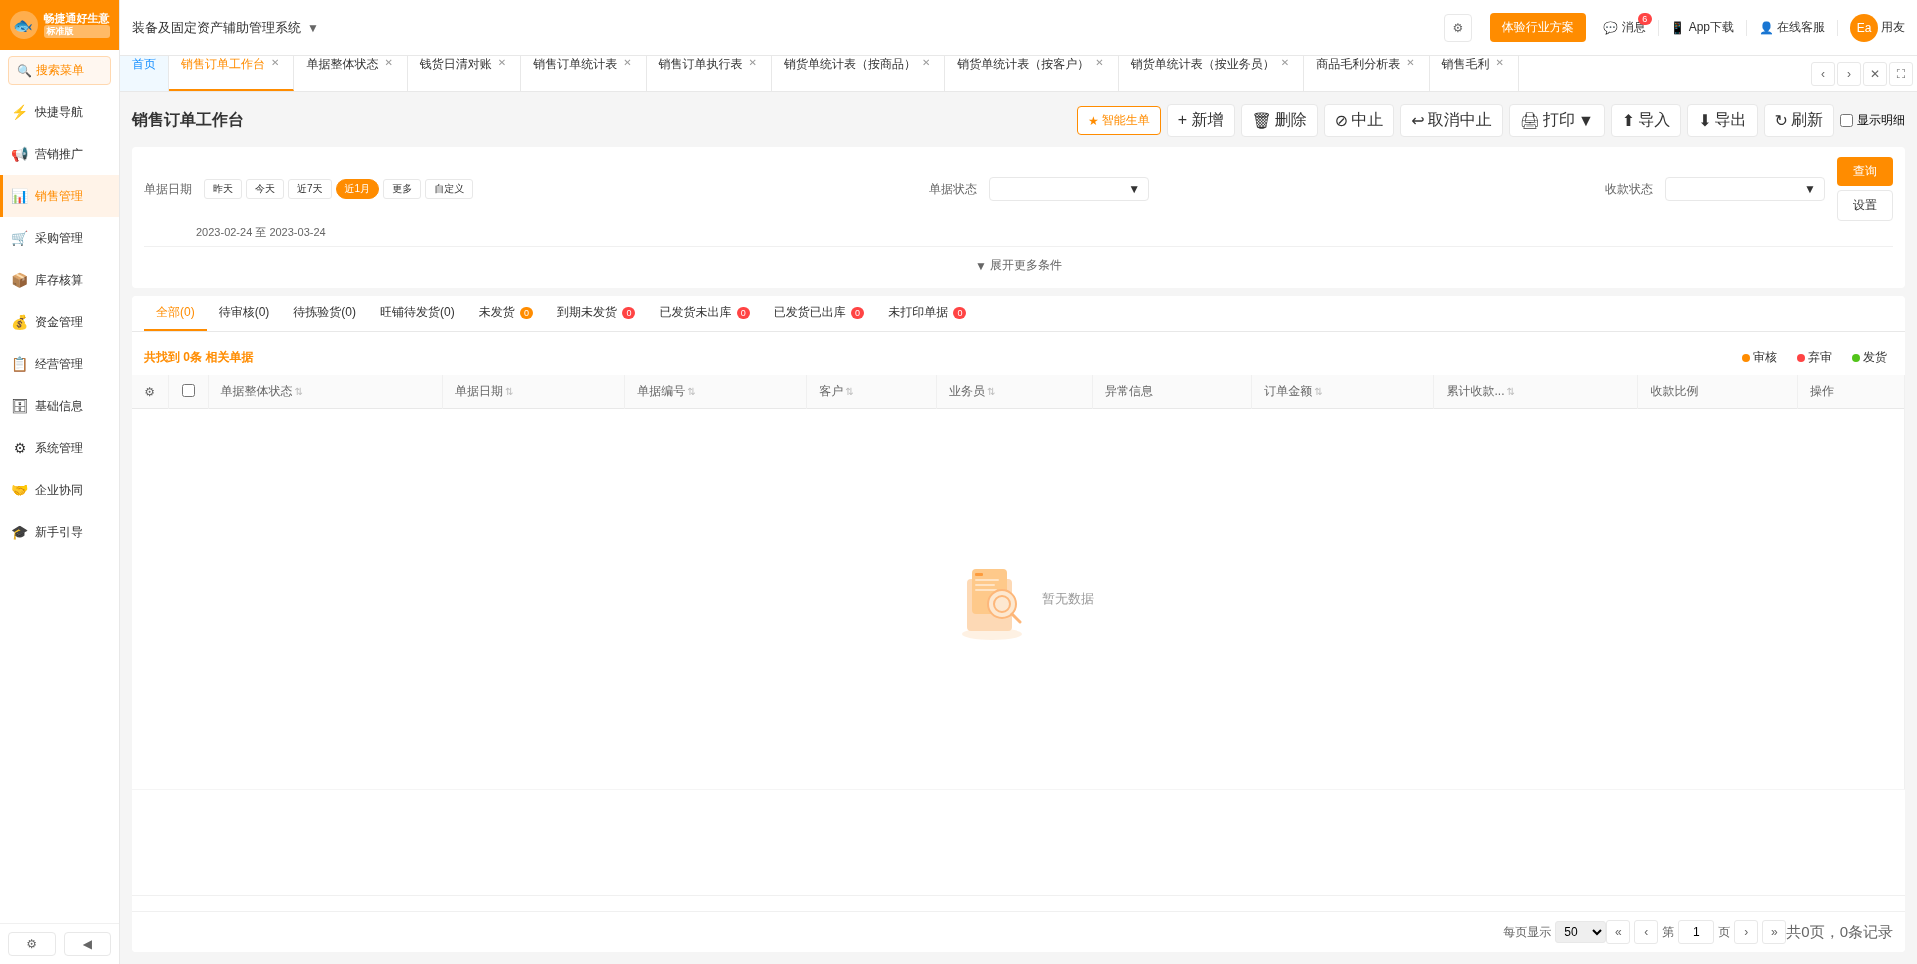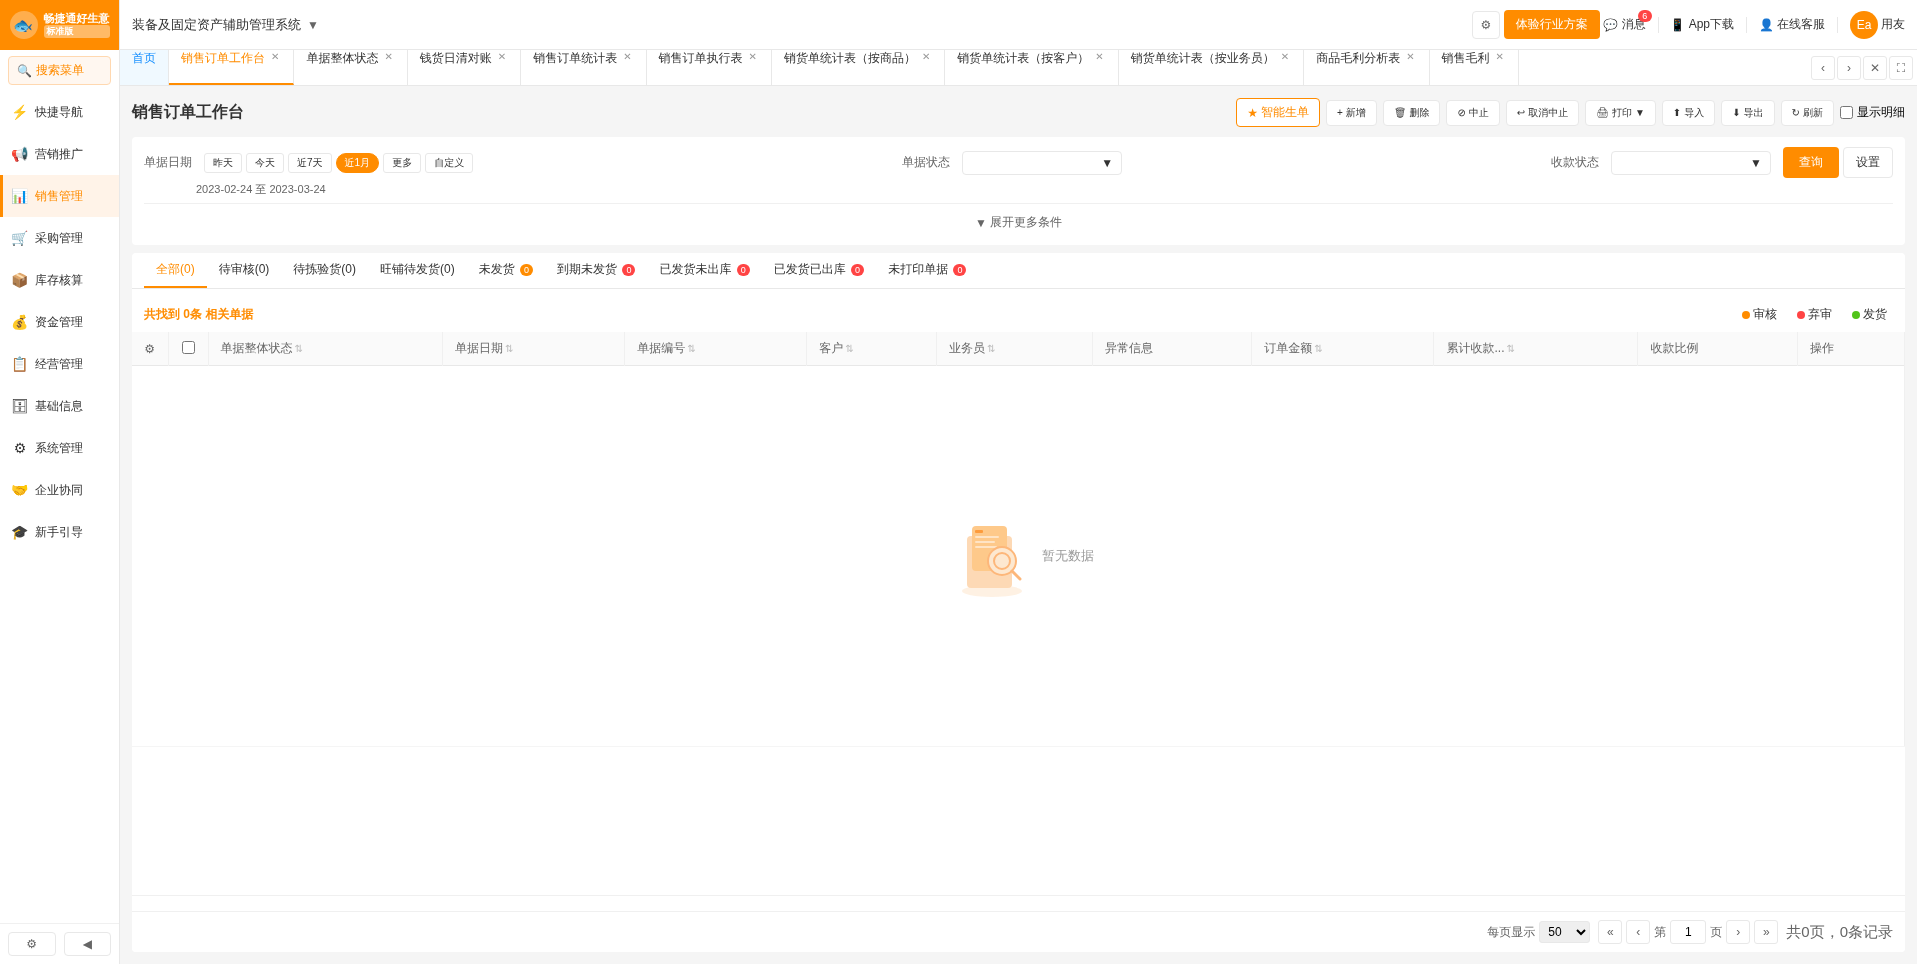--- a/index.html
+++ b/index.html
@@ -15,21 +15,21 @@
     .sidebar-item { padding: 12px 8px; display: flex; align-items: center; gap: 6px; cursor: pointer; color: #333; font-size: 12px; border-left: 3px solid transparent; }
     .sidebar-item.active { background: #fff3e8; color: #ff8c00; border-left-color: #ff8c00; }
     .sidebar-item-icon { width: 18px; height: 18px; display: flex; align-items: center; justify-content: center; font-size: 14px; flex-shrink: 0; }
     .sidebar-bottom { margin-top: auto; padding: 8px; display: flex; gap: 8px; border-top: 1px solid #f0f0f0; }
     .sidebar-bottom-btn { flex: 1; background: #fff; border: 1px solid #e8e8e8; border-radius: 4px; padding: 4px; cursor: pointer; display: flex; align-items: center; justify-content: center; color: #666; font-size: 12px; }
 
     
     .main { flex: 1; display: flex; flex-direction: column; overflow: hidden; }
 
     
-    .topbar { height: 50px; background: #fff; border-bottom: 1px solid #e8e8e8; display: flex; align-items: center; padding: 0 12px; gap: 4px; }
+    .topbar { height: 56px; background: #fff; border-bottom: 1px solid #e8e8e8; display: flex; align-items: center; padding: 0 12px; gap: 18px; }
     .topbar-system { display: flex; align-items: center; gap: 6px; flex: 1; color: #333; font-size: 13px; }
     .topbar-system-name { font-size: 13px; color: #333; }
     .topbar-dropdown { background: none; border: none; cursor: pointer; color: #666; font-size: 12px; }
     .topbar-gear { width: 28px; height: 28px; border: 1px solid #e8e8e8; border-radius: 4px; display: flex; align-items: center; justify-content: center; cursor: pointer; color: #666; }
     .topbar-solution { background: #ff8c00; color: white; border: none; border-radius: 4px; padding: 6px 12px; cursor: pointer; font-size: 12px; }
     .topbar-right { display: flex; align-items: center; gap: 12px; }
     .topbar-icon-btn { display: flex; align-items: center; gap: 3px; color: #333; cursor: pointer; font-size: 12px; position: relative; }
     .badge { position: absolute; top: -6px; right: -6px; background: #ff4444; color: white; border-radius: 8px; font-size: 9px; padding: 1px 4px; min-width: 14px; text-align: center; }
     .divider-v { width: 1px; height: 16px; background: #e8e8e8; }
     .user-avatar { width: 28px; height: 28px; background: #ff8c00; border-radius: 50%; display: flex; align-items: center; justify-content: center; color: white; font-size: 12px; }
@@ -41,21 +41,21 @@
     .tab.home { background: #f0f9ff; color: #1890ff; }
     .tab-close { color: #999; font-size: 10px; cursor: pointer; padding: 1px 2px; border-radius: 2px; }
     .tab-nav { display: flex; align-items: center; padding: 0 4px; gap: 2px; margin-left: auto; }
     .tab-nav-btn { width: 24px; height: 24px; border: 1px solid #e8e8e8; border-radius: 3px; display: flex; align-items: center; justify-content: center; cursor: pointer; color: #666; background: #fff; font-size: 12px; }
 
     
     .content { flex: 1; overflow: hidden; display: flex; flex-direction: column; background: #f5f5f5; padding: 12px; }
     .page-header { display: flex; align-items: center; justify-content: space-between; margin-bottom: 10px; }
     .page-title { font-size: 16px; font-weight: bold; color: #333; }
     .page-actions { display: flex; align-items: center; gap: 6px; }
-    .btn { display: flex; align-items: center; gap: 3px; padding: 5px 10px; border-radius: 4px; cursor: pointer; font-size: 10px; border: 1px solid #e8e8e8; background: #fff; color: #333; }
+    .btn { display: flex; align-items: center; gap: 3px; padding: 5px 10px; border-radius: 4px; cursor: pointer; font-size: 16px; border: 1px solid #e8e8e8; background: #fff; color: #333; }
     .btn-smart { background: #fff; border: 1px solid #ff8c00; color: #ff8c00; border-radius: 4px; padding: 5px 10px; cursor: pointer; font-size: 12px; display: flex; align-items: center; gap: 3px; }
 
     
     .filter-bar { background: #fff; border-radius: 4px; padding: 10px 12px; margin-bottom: 8px; }
     .filter-row { display: flex; align-items: center; gap: 12px; flex-wrap: wrap; }
     .filter-label { color: #666; font-size: 12px; white-space: nowrap; }
     .filter-date-btns { display: flex; align-items: center; gap: 4px; }
     .filter-date-btn { padding: 2px 8px; border: 1px solid #e8e8e8; border-radius: 3px; cursor: pointer; color: #333; font-size: 10px; background: #fff; }
     .filter-date-btn.active { background: #ff8c00; color: white; border-color: #ff8c00; border-radius: 10px; }
     .filter-select { border: 1px solid #e8e8e8; border-radius: 4px; padding: 4px 8px; font-size: 12px; color: #333; background: #fff; min-width: 120px; display: flex; align-items: center; justify-content: space-between; cursor: pointer; }
@@ -89,21 +89,21 @@
     td { padding: 8px 12px; border-bottom: 1px solid #f5f5f5; color: #333; border-right: 1px solid #f0f0f0; }
     .th-sort { display: flex; align-items: center; gap: 2px; }
     .sort-icon { color: #bbb; font-size: 10px; }
     .checkbox-col { width: 40px; text-align: center; }
     .setting-col { width: 36px; text-align: center; }
 
     
     .empty-state { display: flex; flex-direction: row; align-items: center; justify-content: center; padding: 80px 0; color: #999; font-size: 13px; }
 
     
-    .pagination { display: flex; align-items: center; justify-content: flex-end; padding: 8px 12px; background: #fff; border-top: 1px solid #f0f0f0; gap: 8px; }
+    .pagination { display: flex; align-items: center; justify-content: flex-end; padding: 8px 12px; background: #fff; border-top: 1px solid #f0f0f0; }
     .page-size-select { display: flex; align-items: center; gap: 4px; color: #666; font-size: 12px; }
     .page-size-select select { border: 1px solid #e8e8e8; border-radius: 3px; padding: 2px 4px; font-size: 12px; }
     .page-nav { display: flex; align-items: center; gap: 4px; color: #666; font-size: 12px; }
     .page-btn { width: 24px; height: 24px; border: 1px solid #e8e8e8; border-radius: 3px; display: flex; align-items: center; justify-content: center; cursor: pointer; background: #fff; font-size: 12px; color: #666; }
     .page-input { width: 36px; height: 24px; border: 1px solid #e8e8e8; border-radius: 3px; text-align: center; font-size: 12px; }
     .page-total { color: #666; font-size: 15px; }
 
     .scrollbar-placeholder { height: 16px; background: #fff; border-top: 1px solid #f0f0f0; overflow-x: auto; }
     .scrollbar-inner { height: 1px; width: 1500px; }
   </style>
@@ -331,21 +331,21 @@
         <div class="filter-select" style="width:160px;">
           <span></span>
           <span>▼</span>
         </div>
         <div style="flex:1"></div>
         <span class="filter-label">收款状态</span>
         <div class="filter-select" style="width:160px;">
           <span></span>
           <span>▼</span>
         </div>
-        <div style="display:flex;flex-direction:row;gap:4px;margin-left:auto;">
+        <div style="display:flex;flex-direction:column;gap:4px;margin-left:auto;">
           <button class="btn-query">查询</button>
           <button class="btn-set">设置</button>
         </div>
       </div>
       <div style="margin-top:4px;">
         <span style="color:#666;font-size:11px;margin-left:52px;">2023-02-24 至 2023-03-24</span>
       </div>
       <div style="display:flex;justify-content:center;margin-top:6px;border-top:1px solid #f0f0f0;padding-top:6px;">
         <div class="expand-btn">
           <span>▼</span>

